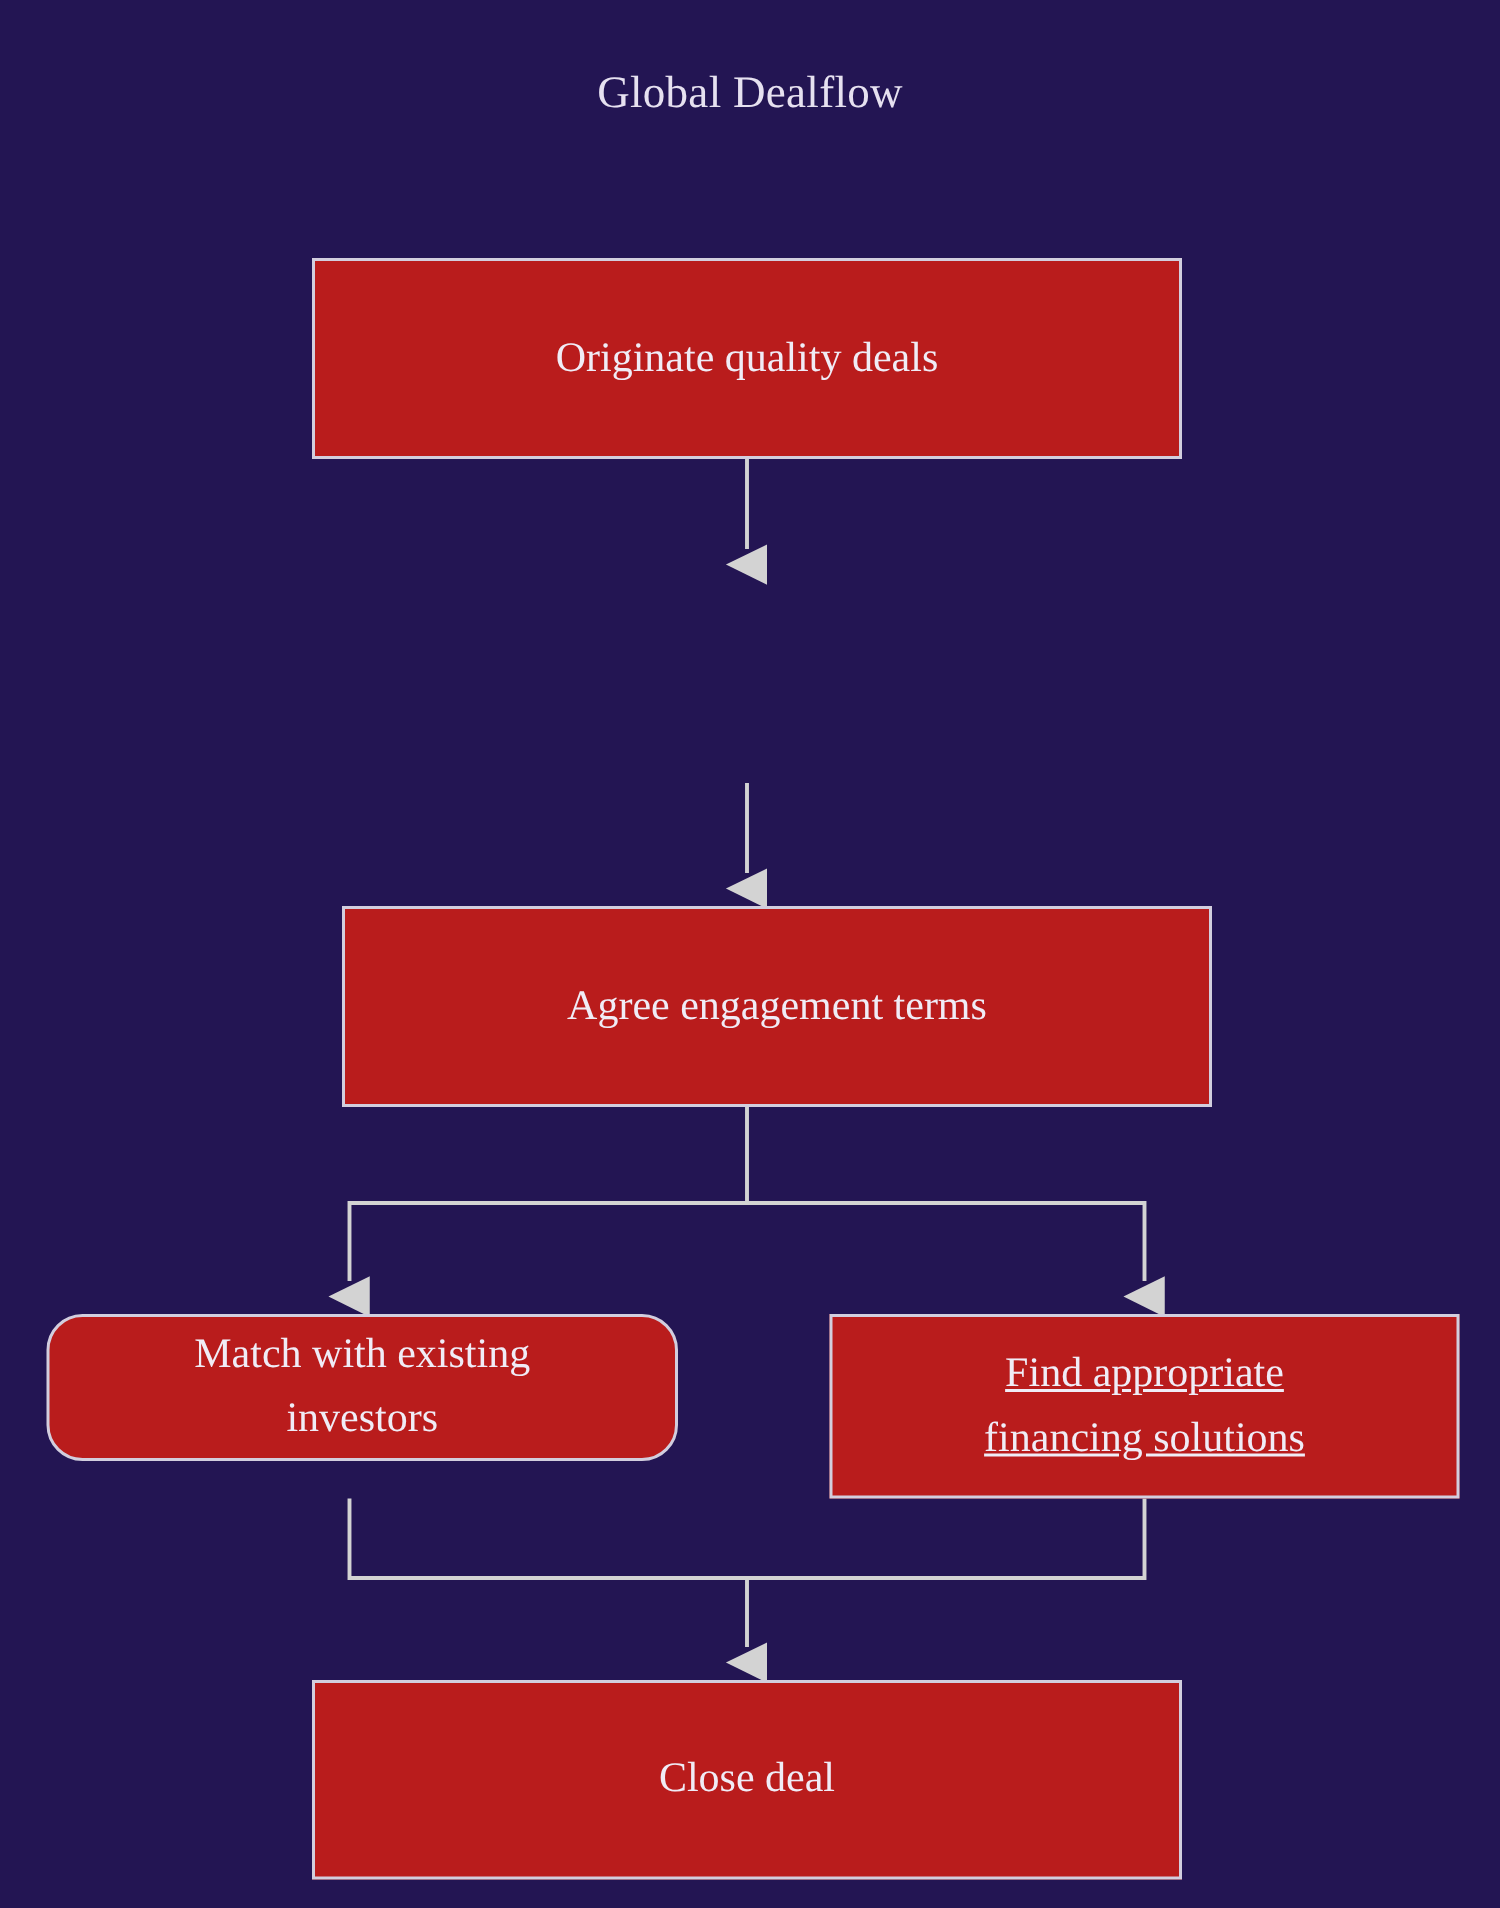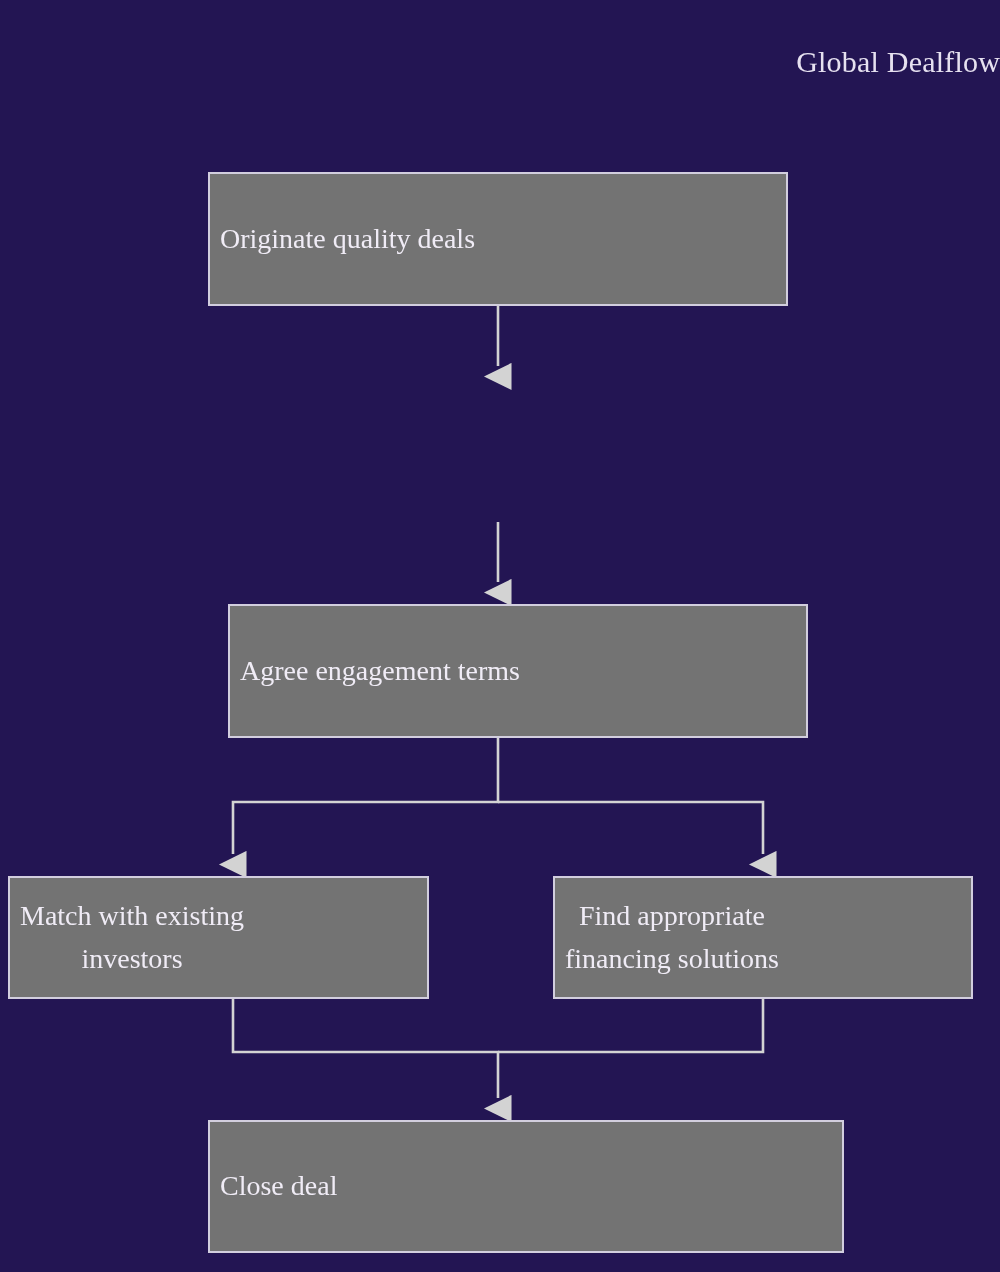--- a/index.html
+++ b/index.html
@@ -16,58 +16,58 @@
   #flow-canvas {
     position: relative;
     width: 1000px;
     height: 1272px;
   }
   #title {
     position: absolute;
     left: 0;
     top: 42px;
     width: 1000px;
-    text-align: right;
+    text-align: center;
     color: #E6E1F0;
     font-size: 30px;
     line-height: 40px;
     letter-spacing: 0.2px;
   }
   svg.edges {
     position: absolute;
     left: 0;
     top: 0;
     width: 1000px;
     height: 1272px;
     pointer-events: none;
   }
   .node {
     position: absolute;
     box-sizing: border-box;
-    background: #737373;
+    background: #b91c1c;
     border: 2px solid #D2CEDE;
     color: #F0ECF6;
     display: flex;
     align-items: center;
-    justify-content: flex-start;
+    justify-content: center;
     text-align: center;
     font-size: 28px;
     line-height: 1.52;
     padding: 16px 10px;
   }
   .node .node-label {
     display: block;
     white-space: pre-line;
   }
   #node-originate { left: 208px; top: 172px; width: 580px; height: 134px; }
   #node-screen    { left: 208px; top: 388px; width: 580px; height: 134px; }
   #node-agree     { left: 208px; top: 604px; width: 580px; height: 134px; margin-left: 20px; }
-  #node-match     { left: 8px;  top: 876px; width: 421px; height: 123px; }
-  #node-find      { left: 553px; top: 876px; width: 420px; height: 123px; }
-  #node-close     { left: 208px; top: 1120px; width: 636px; height: 133px; }
+  #node-match     { left: 31px;  top: 876px; width: 421px; height: 98px; border-radius: 24px; }
+  #node-find      { left: 553px; top: 876px; width: 420px; height: 123px; text-decoration: underline; }
+  #node-close     { left: 208px; top: 1120px; width: 580px; height: 133px; }
 </style>
 </head>
 <body>
 
 <div id="flow-canvas">
 
   <div id="title">Global Dealflow</div>
 
   <svg class="edges" viewBox="0 0 1000 1272" width="1000" height="1272">
     <defs>

